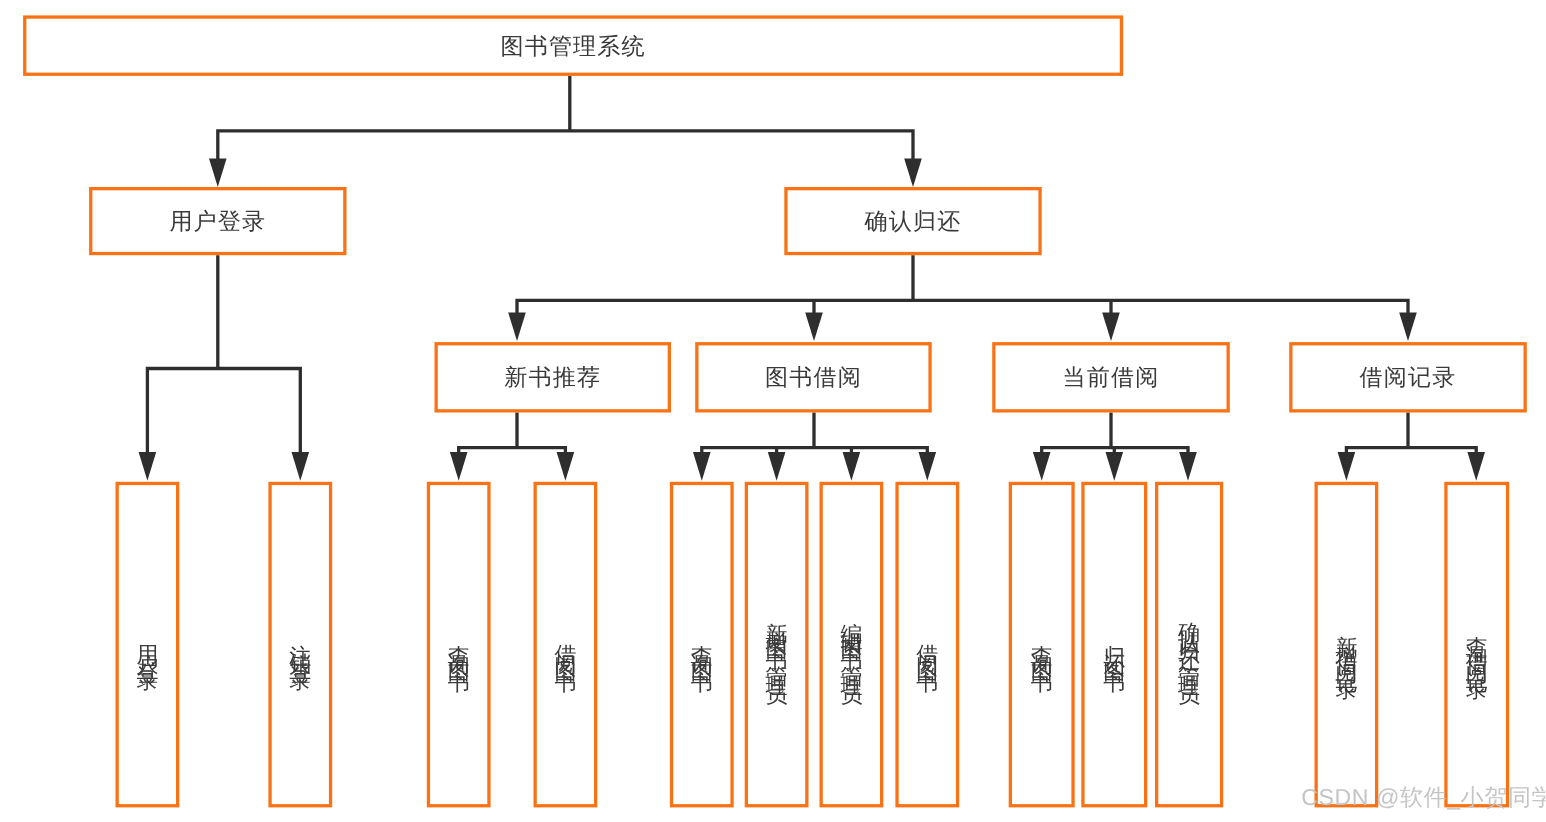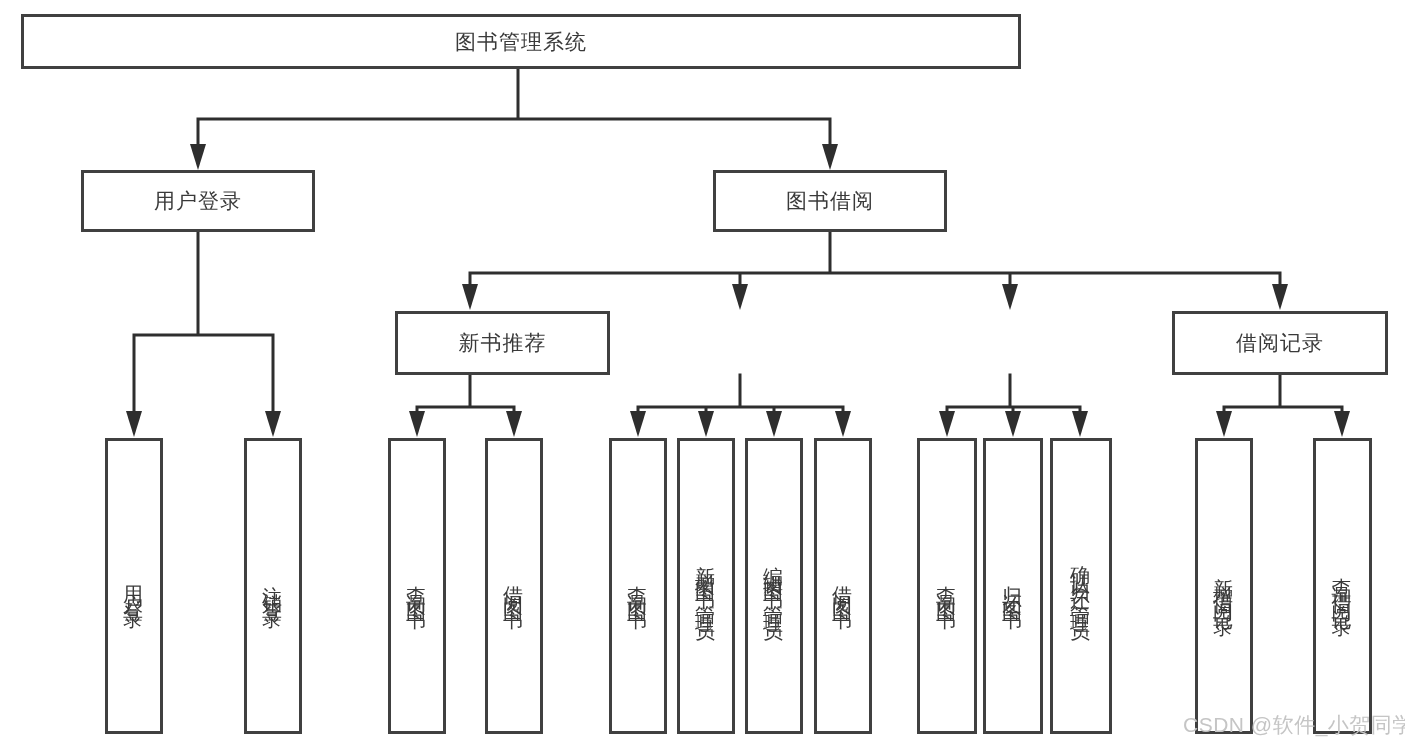--- a/index.html
+++ b/index.html
@@ -8,21 +8,21 @@
     width:1405px;height:747px;
     background:#ffffff;
     font-family:"Liberation Sans", sans-serif;
     overflow:hidden;
   }
   .wires{position:absolute;left:0;top:0;width:1405px;height:747px;}
   .node{
     position:absolute;
     box-sizing:border-box;
     background:#ffffff;
-    border:3px solid #404040;
+    border:3px solid #f97316;
     display:flex;align-items:center;justify-content:center;
     color:#3a3a3a;
     font-size:21px;
     letter-spacing:1px;
     z-index:2;
   }
   .node.leaf{
     width:58px;top:438px;height:296px;
   }
   .node.leaf span{
@@ -82,25 +82,31 @@
   </svg>
 
   <div class="node root">
     <span>图书管理系统</span>
   </div>
 
   <div class="node lv2" style="left:81px;">
     <span>用户登录</span>
   </div>
   <div class="node lv2" style="left:713px;">
-    <span>图书借阅</span>
+    <span>确认归还</span>
   </div>
 
   <div class="node lv3" style="left:363px;margin-left:32px;">
     <span>新书推荐</span>
+  </div>
+  <div class="node lv3" style="left:632px;">
+    <span>图书借阅</span>
+  </div>
+  <div class="node lv3" style="left:902px;width:216px;">
+    <span>当前借阅</span>
   </div>
   <div class="node lv3" style="left:1172px;width:216px;">
     <span>借阅记录</span>
   </div>
 
   <div class="node leaf" style="left:105px;">
     <span>用户登录</span>
   </div>
   <div class="node leaf" style="left:244px;">
     <span>注销登录</span>

